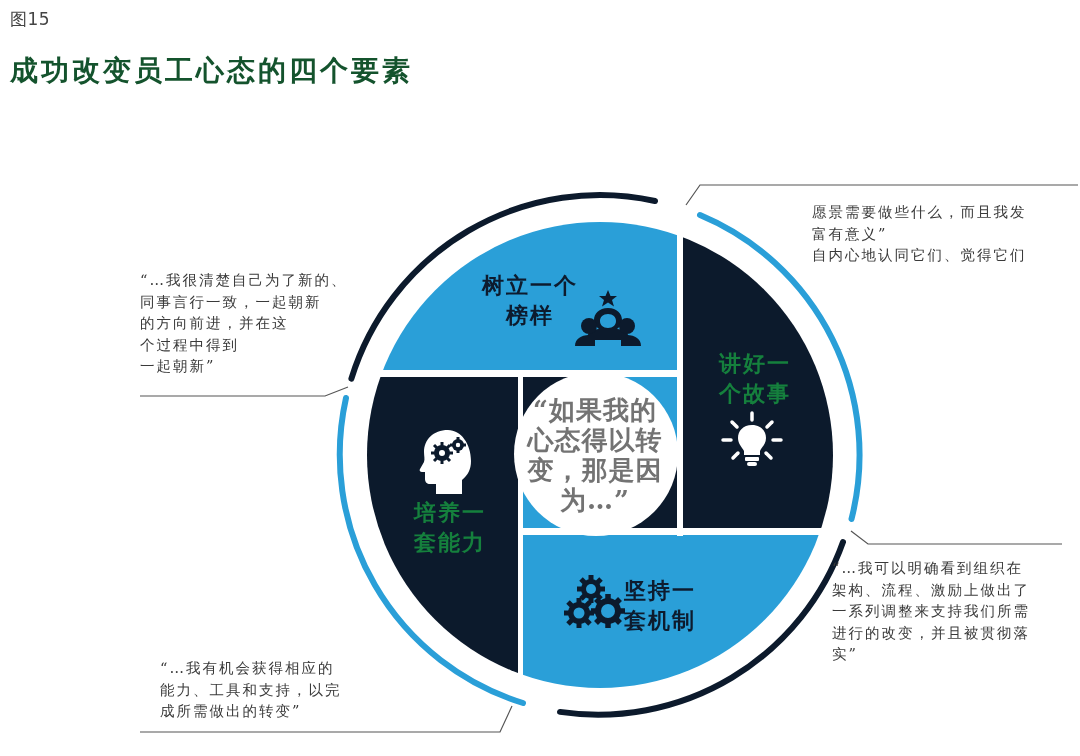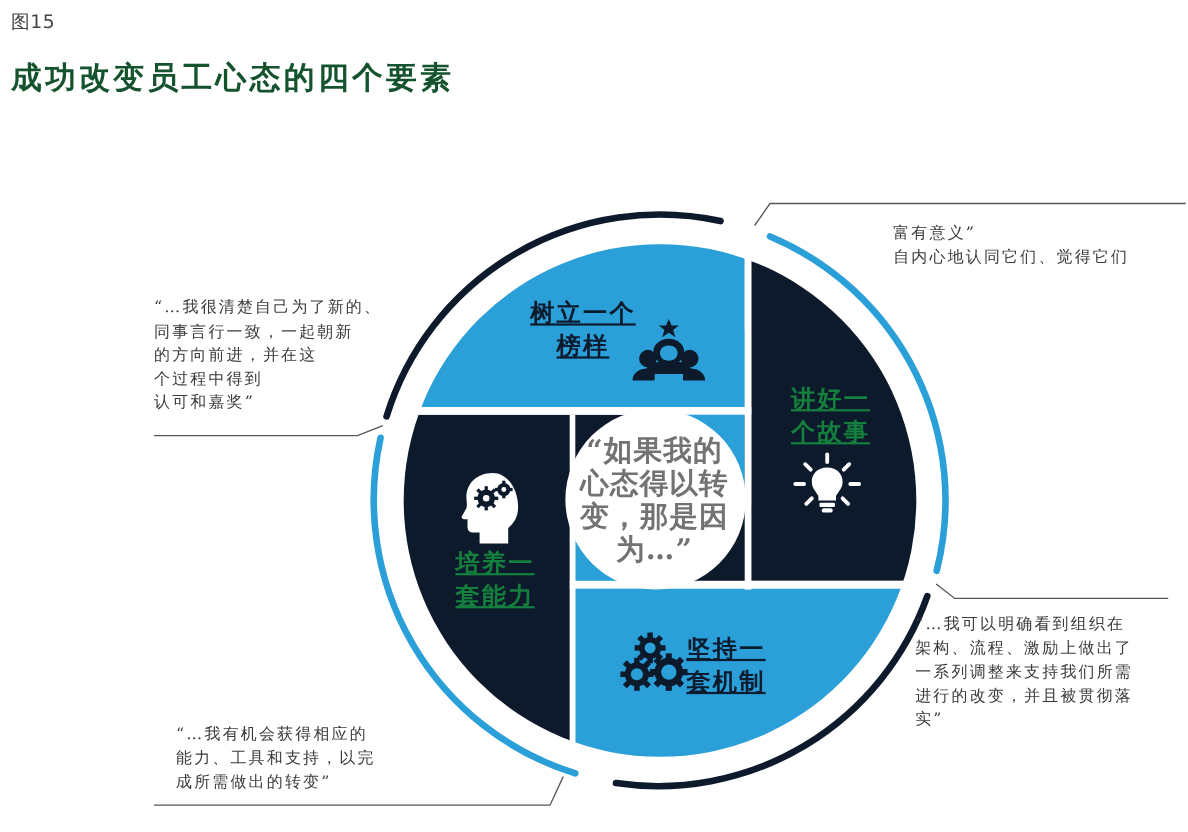--- a/index.html
+++ b/index.html
@@ -8,21 +8,21 @@
   .fig-label { position: absolute; left: 10px; top: 8px; font-family: "DejaVu Sans", "Liberation Sans", sans-serif;
                font-size: 17px; color: #444; letter-spacing: 0.5px; }
   .title { position: absolute; left: 10px; top: 52px; font-size: 28px; font-weight: bold; color: #14532d; letter-spacing: 3px; }
   svg.diagram { position: absolute; left: 0; top: 0; }
   .quote { position: absolute; font-size: 14.5px; line-height: 21.5px; color: #3a3a3a; letter-spacing: 2px; }
   .q-tl { left: 140px; top: 270px; width: 240px; }
   .q-tr { left: 812px; top: 202px; width: 250px; }
   .q-br { left: 832px; top: 558px; width: 240px; }
   .q-bl { left: 160px; top: 658px; width: 240px; }
   .q-line { display: block; white-space: nowrap; }
-  .seg-label { position: absolute; font-size: 22px; font-weight: bold; line-height: 30px; letter-spacing: 2px; text-align: center; text-decoration: underline; }
+  .seg-label { position: absolute; font-size: 22px; font-weight: bold; line-height: 30px; letter-spacing: 2px; text-align: center; }
   .seg-dark { color: #0d1b2e; }
   .seg-light { color: #15803d; }
   .lbl-top { left: 470px; top: 270px; width: 120px; }
   .lbl-right { left: 700px; top: 348px; width: 110px; }
   .lbl-left { left: 395px; top: 497px; width: 110px; }
   .lbl-bottom { left: 605px; top: 575px; width: 110px; }
   .center-text { position: absolute; left: 520px; top: 395px; width: 150px; font-size: 26px; line-height: 30px;
                  font-weight: bold; color: #737373; text-align: center; letter-spacing: 1px; }
   .center-text span { display: block; }
 </style>
@@ -193,23 +193,24 @@
   <span>心态得以转</span>
   <span>变，那是因</span>
   <span>为…”</span>
 </div>
 
 <div class="quote q-tl">
   <span class="q-line">“…我很清楚自己为了新的、</span>
   <span class="q-line">同事言行一致，一起朝新</span>
   <span class="q-line">的方向前进，并在这</span>
   <span class="q-line">个过程中得到</span>
-  <span class="q-line">认可和嘉奖”</span>
+  <span class="q-line">一起朝新”</span>
 </div>
 <div class="quote q-tr">
+  <span class="q-line">愿景需要做些什么，而且我发</span>
   <span class="q-line">富有意义”</span>
   <span class="q-line">自内心地认同它们、觉得它们</span>
 </div>
 <div class="quote q-br">
   <span class="q-line">“…我可以明确看到组织在</span>
   <span class="q-line">架构、流程、激励上做出了</span>
   <span class="q-line">一系列调整来支持我们所需</span>
   <span class="q-line">进行的改变，并且被贯彻落</span>
   <span class="q-line">实”</span>
 </div>

